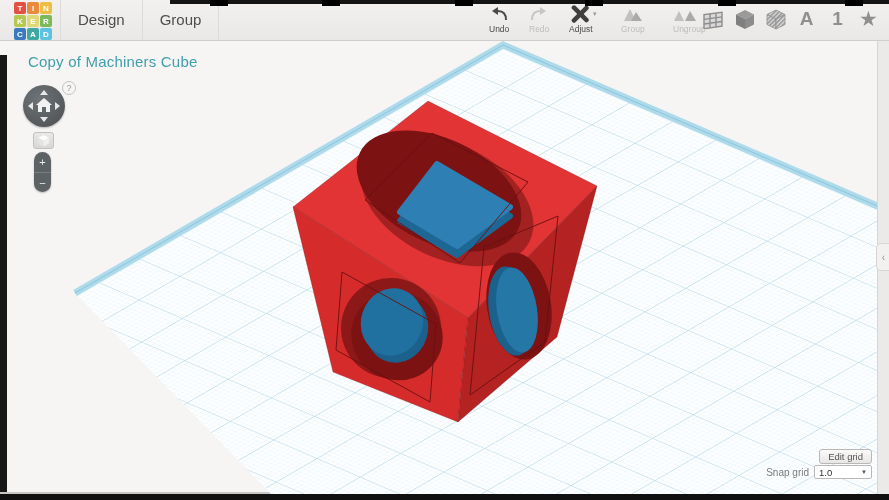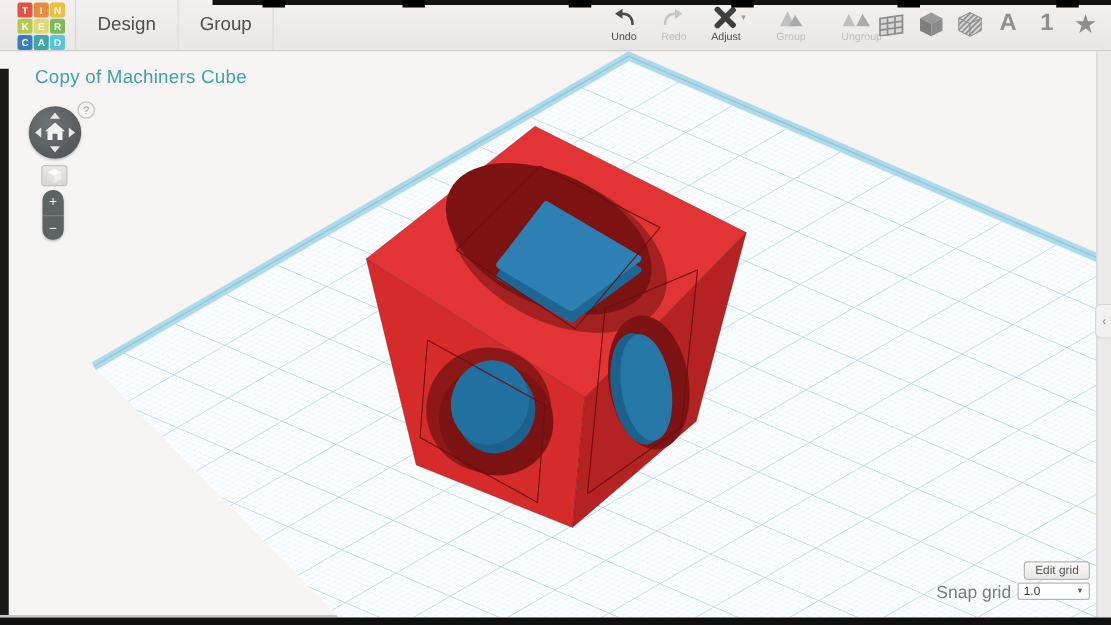--- a/index.html
+++ b/index.html
@@ -64,21 +64,21 @@
   #zoom-pill { position:absolute; left:34px; top:152px; width:17px; height:40px; border-radius:9px;
     background:#5d6265; z-index:5; display:flex; flex-direction:column; box-shadow:0 1px 2px rgba(0,0,0,.25); }
   #zoom-pill .z { flex:1; color:#f0f0f0; font-size:11px; text-align:center; line-height:20px; }
   #zoom-pill .z-in { border-bottom:1px solid rgba(255,255,255,.18); }
 
   
   #edit-grid-btn { position:absolute; right:17px; top:449px; height:15px; padding:0 8px; z-index:5;
     background:linear-gradient(#fbfbfa,#e7e6e4); border:1px solid #b9b8b6; border-radius:3px;
     font-size:9.5px; color:#555; line-height:13px; }
   #snap-row { position:absolute; right:17px; top:465px; display:flex; align-items:center; gap:5px; z-index:5; }
-  #snap-label { font-size:14px; color:#7a7a7a; }
+  #snap-label { font-size:10px; color:#7a7a7a; }
   #snap-select { width:58px; height:14px; background:#fff; border:1px solid #b9b8b6; border-radius:2px;
     display:flex; align-items:center; justify-content:space-between; padding:0 4px; }
   #snap-value { font-size:9.5px; color:#333; }
   #snap-caret { font-size:6px; color:#555; }
 
   
   #side-strip { position:absolute; right:0; top:41px; width:12px; height:453px; background:#eceae8;
     border-left:1px solid #d8d6d4; z-index:5; }
   #collapse-tab { position:absolute; left:-2px; top:202px; width:14px; height:28px; background:#f2f1ef;
     border:1px solid #d8d6d4; border-right:none; border-radius:5px 0 0 5px;

